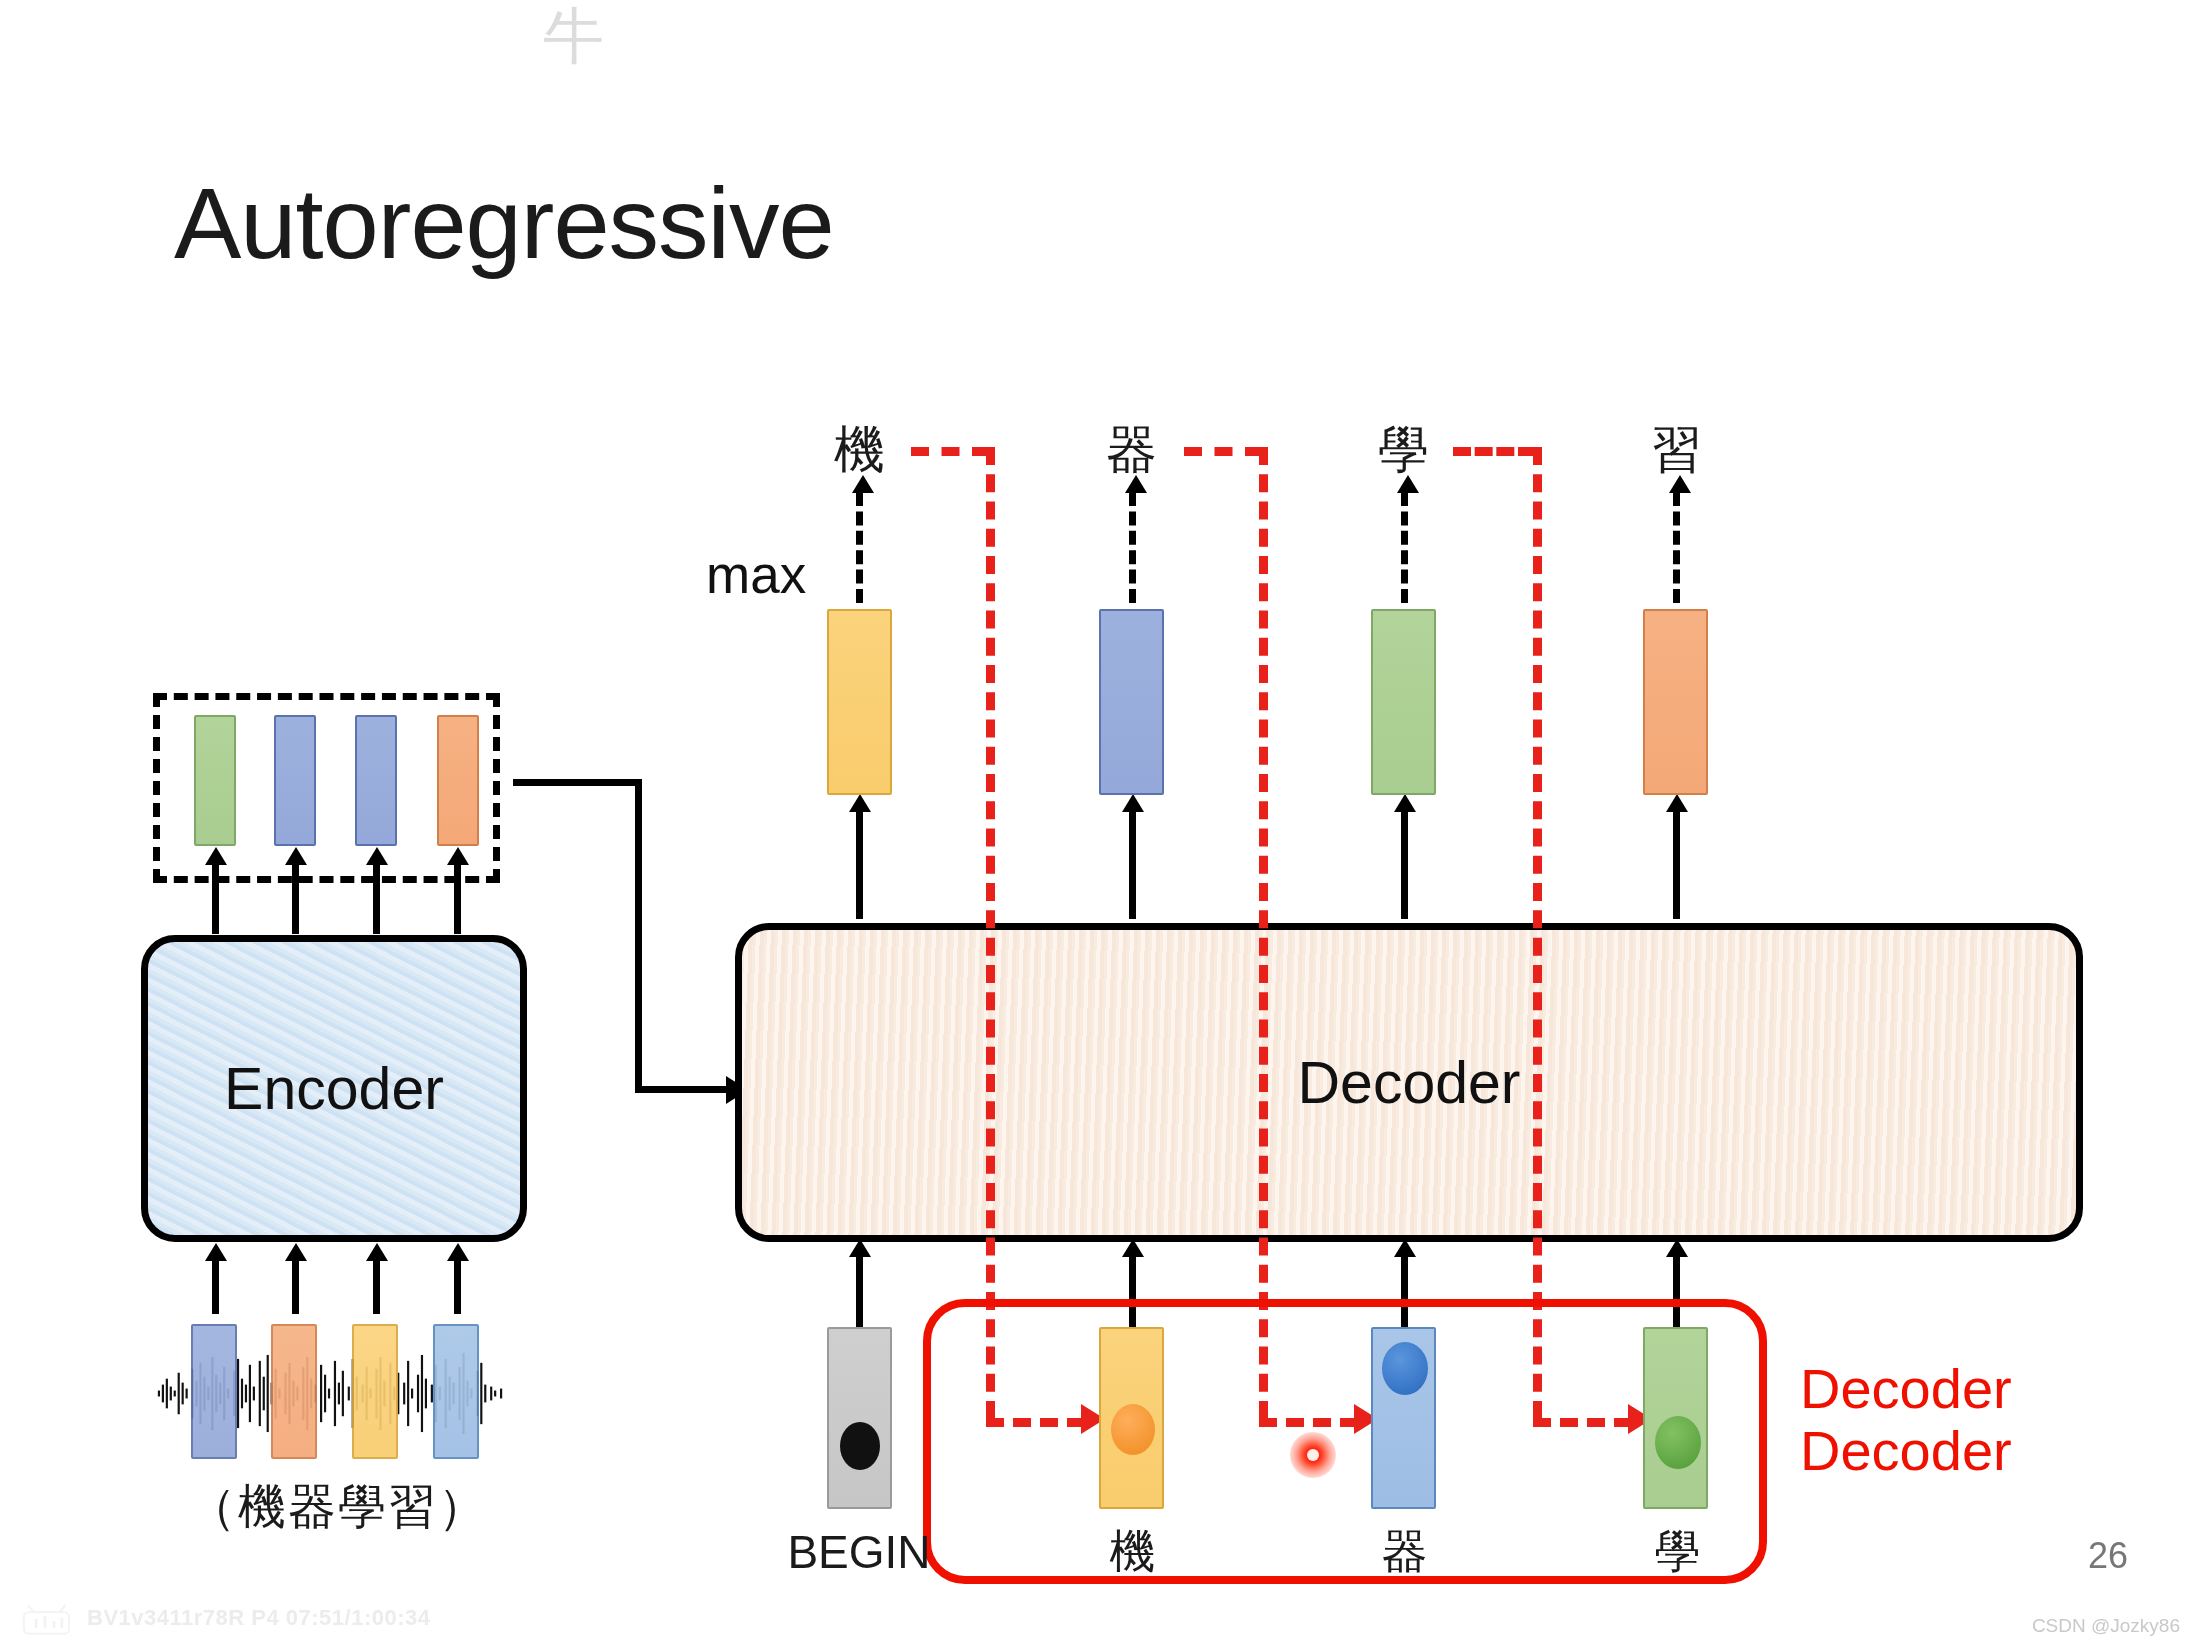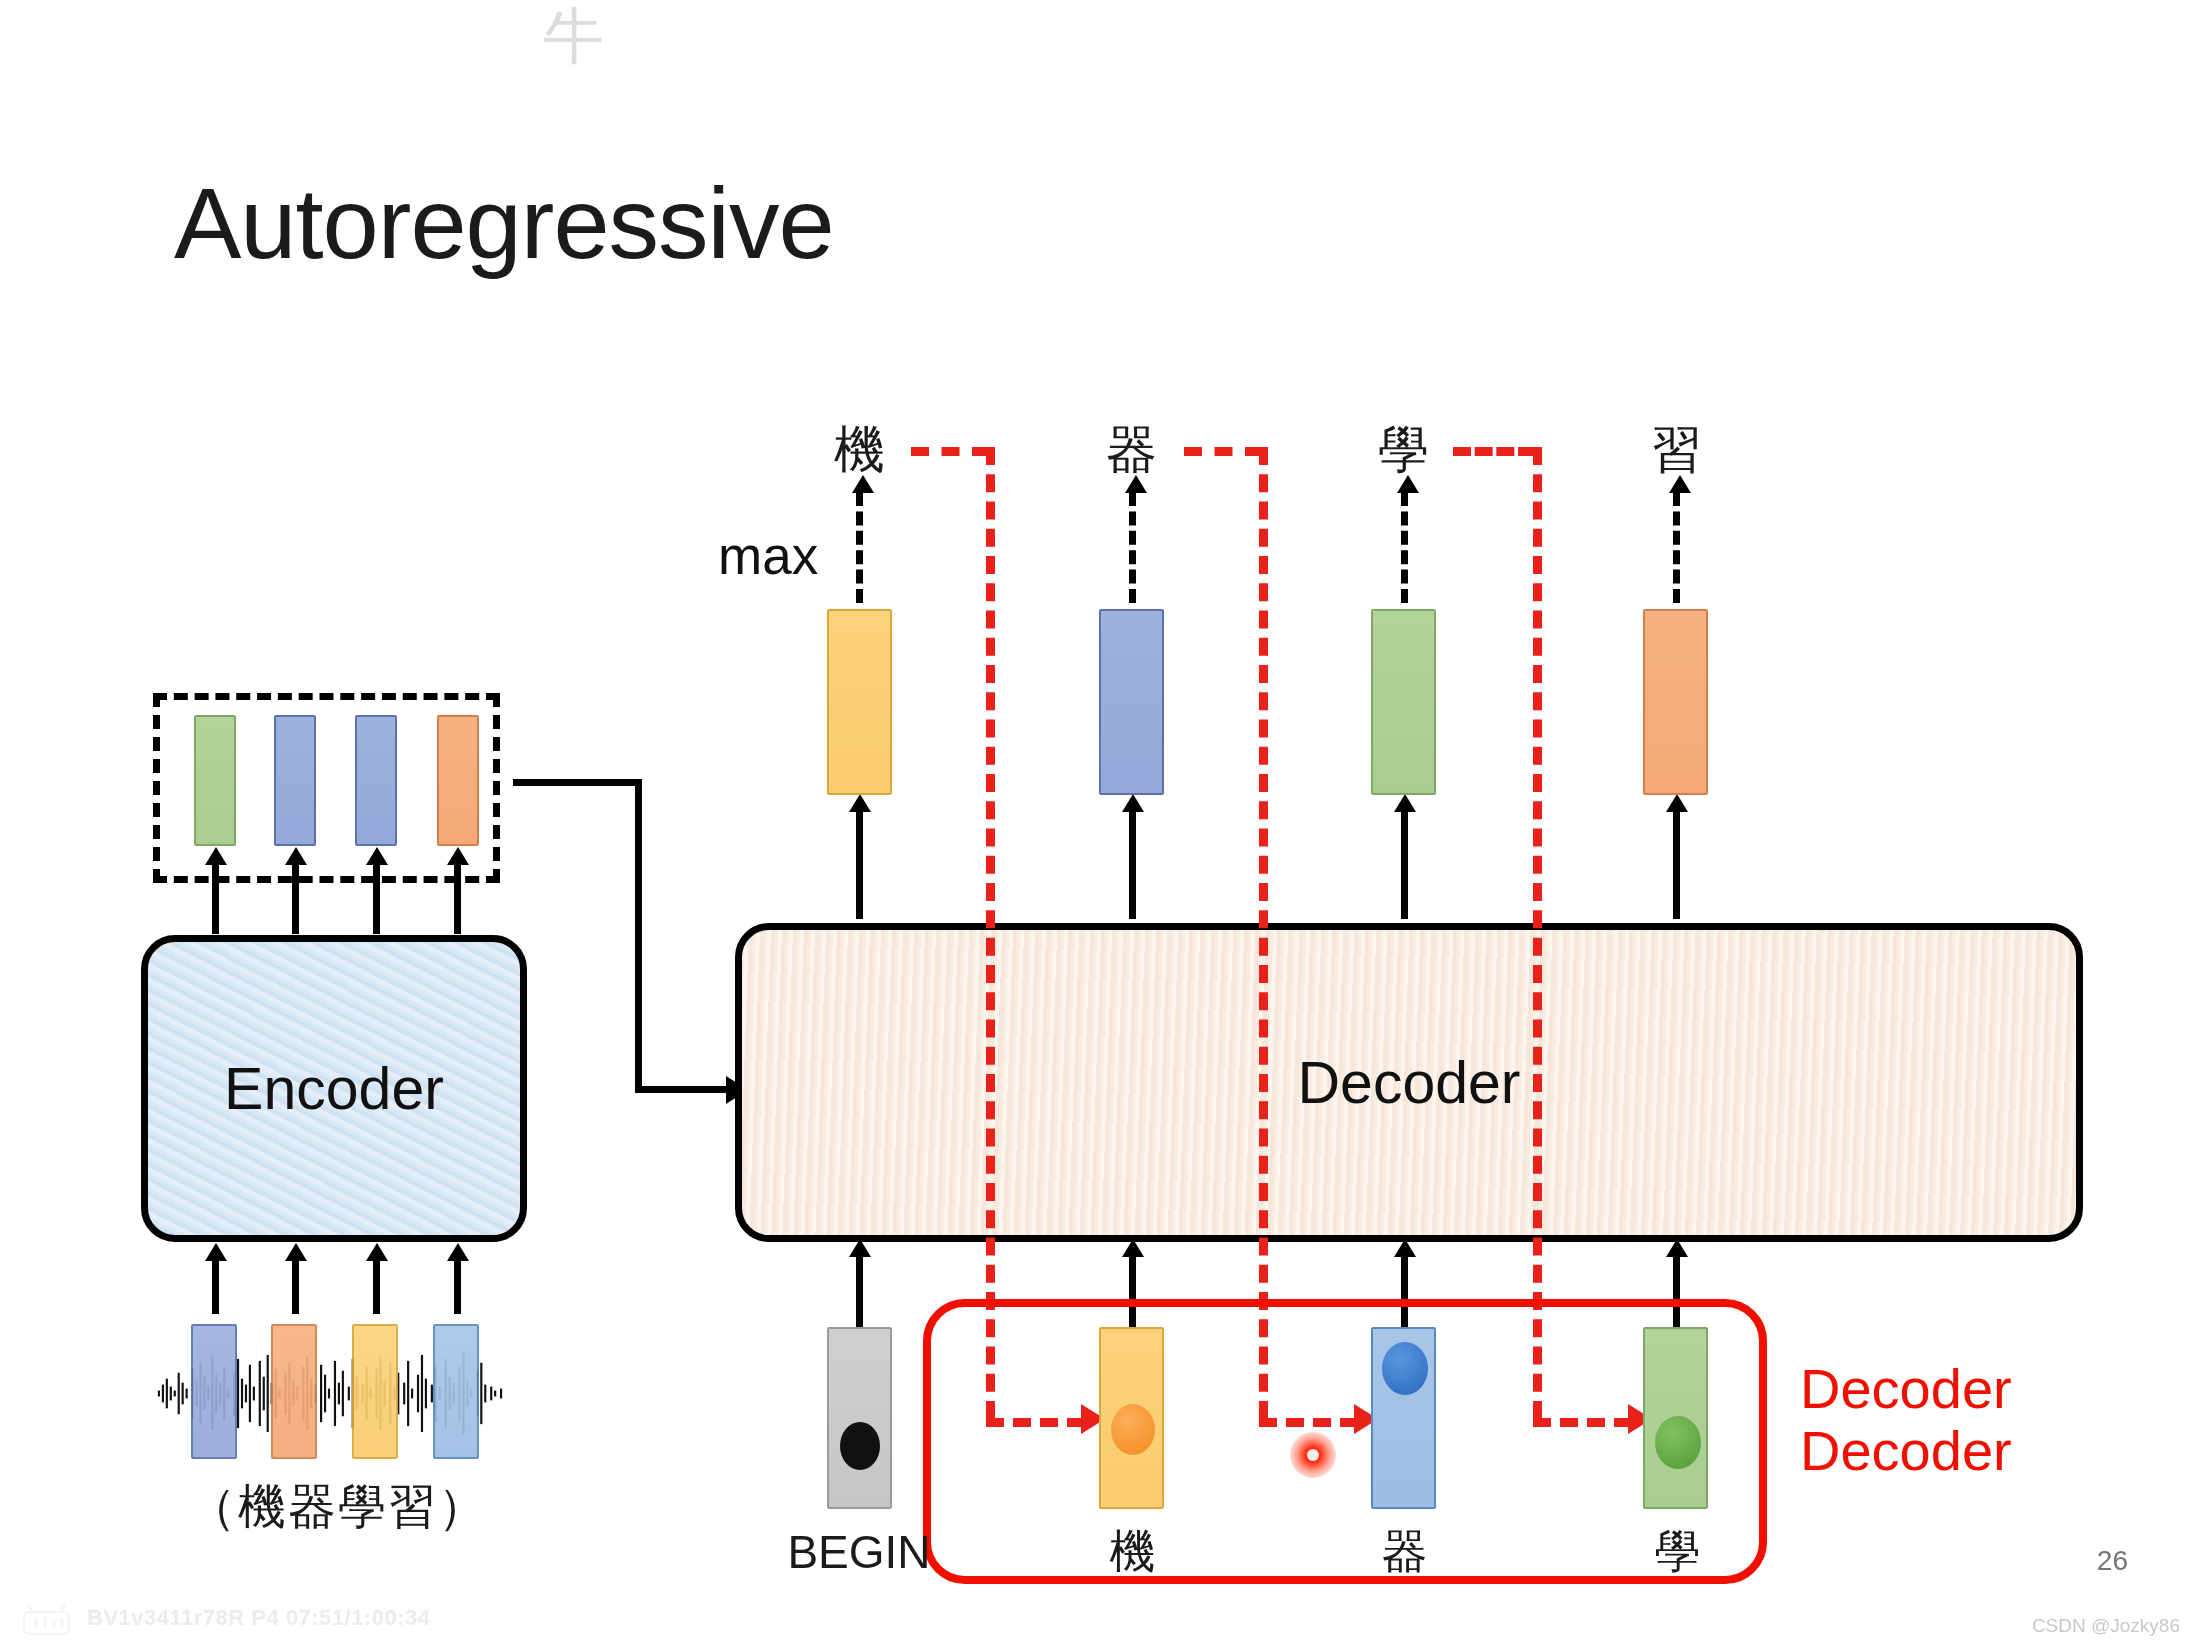--- a/index.html
+++ b/index.html
@@ -70,21 +70,21 @@
   
   .cap{position:absolute;font-size:46px;color:#1b1b1b;text-align:center;
        font-family:"DejaVu Sans",sans-serif;}
   .tok{position:absolute;font-size:51px;color:#1b1b1b;text-align:center;
        font-family:"DejaVu Sans",sans-serif;}
   #max-label{position:absolute;font-size:53px;color:#111;}
   #encoder-input-caption{position:absolute;font-size:48px;color:#1b1b1b;
        font-family:"DejaVu Sans",sans-serif;letter-spacing:2px;}
 
   
-  #page-number{position:absolute;right:74px;bottom:74px;font-size:28px;color:#777;text-align:center;}
+  #page-number{position:absolute;right:74px;bottom:74px;font-size:36px;color:#777;text-align:center;}
   #csdn-watermark{position:absolute;right:22px;bottom:14px;font-size:19px;color:#c9c9c9;}
   #video-watermark{position:absolute;left:87px;bottom:20px;font-size:22px;
        color:#ececec;font-weight:bold;letter-spacing:0.5px;}
   #bilibili-logo{position:absolute;left:16px;bottom:14px;width:61px;height:34px;
        opacity:.30;}
   
   #laser-pointer{position:absolute;width:46px;height:46px;border-radius:50%;
        background:radial-gradient(circle,#ff2a16 0 22%,rgba(255,60,30,.92) 30%,
        rgba(255,60,30,.45) 52%,rgba(255,70,40,.12) 76%,rgba(255,80,50,0) 100%);}
   #laser-pointer::after{content:"";position:absolute;left:50%;top:50%;
@@ -229,21 +229,21 @@
 <div class="bar yellow" style="left:827px;top:609px;width:65px;height:186px;"></div>
 <div class="bar blue" style="left:1099px;top:609px;width:65px;height:186px;"></div>
 <div class="bar green" style="left:1371px;top:609px;width:65px;height:186px;"></div>
 <div class="bar orange" style="left:1643px;top:609px;width:65px;height:186px;"></div>
 
 <div class="dashline" style="left:856px;top:492px;height:111px;"></div>
 <div class="dashline" style="left:1129px;top:492px;height:111px;"></div>
 <div class="dashline" style="left:1401px;top:492px;height:111px;"></div>
 <div class="dashline" style="left:1673px;top:492px;height:111px;"></div>
 
-<div id="max-label" style="left:706px;top:525px;margin-left:12px;">max</div>
+<div id="max-label" style="left:706px;top:544px;">max</div>
 
 <div class="tok" style="left:817px;top:416px;width:85px;">機</div>
 <div class="tok" style="left:1089px;top:416px;width:85px;">器</div>
 <div class="tok" style="left:1361px;top:416px;width:85px;">學</div>
 <div class="tok" style="left:1634px;top:416px;width:85px;">習</div>
 
 <div class="rdash-h" style="left:911px;top:447px;width:79px;"></div>
 <div class="rdash-v" style="left:986px;top:447px;height:972px;"></div>
 <div class="rdash-h" style="left:986px;top:1418px;width:99px;"></div>
 <div class="rarrow-head" style="left:1081px;top:1404px;"></div>

